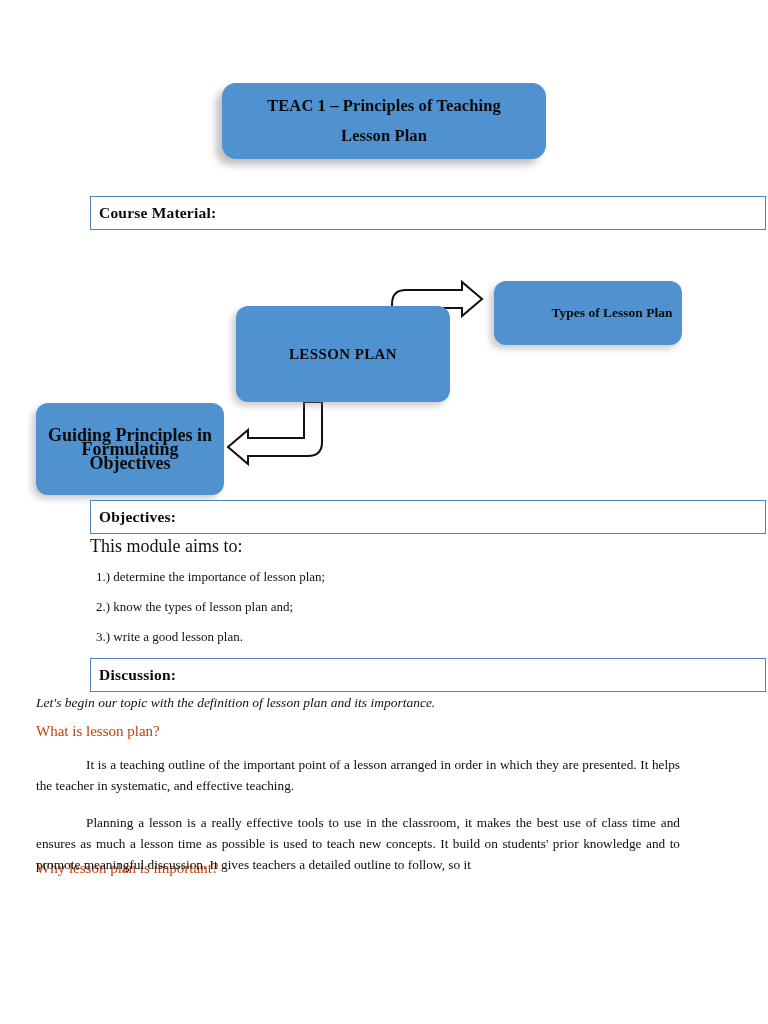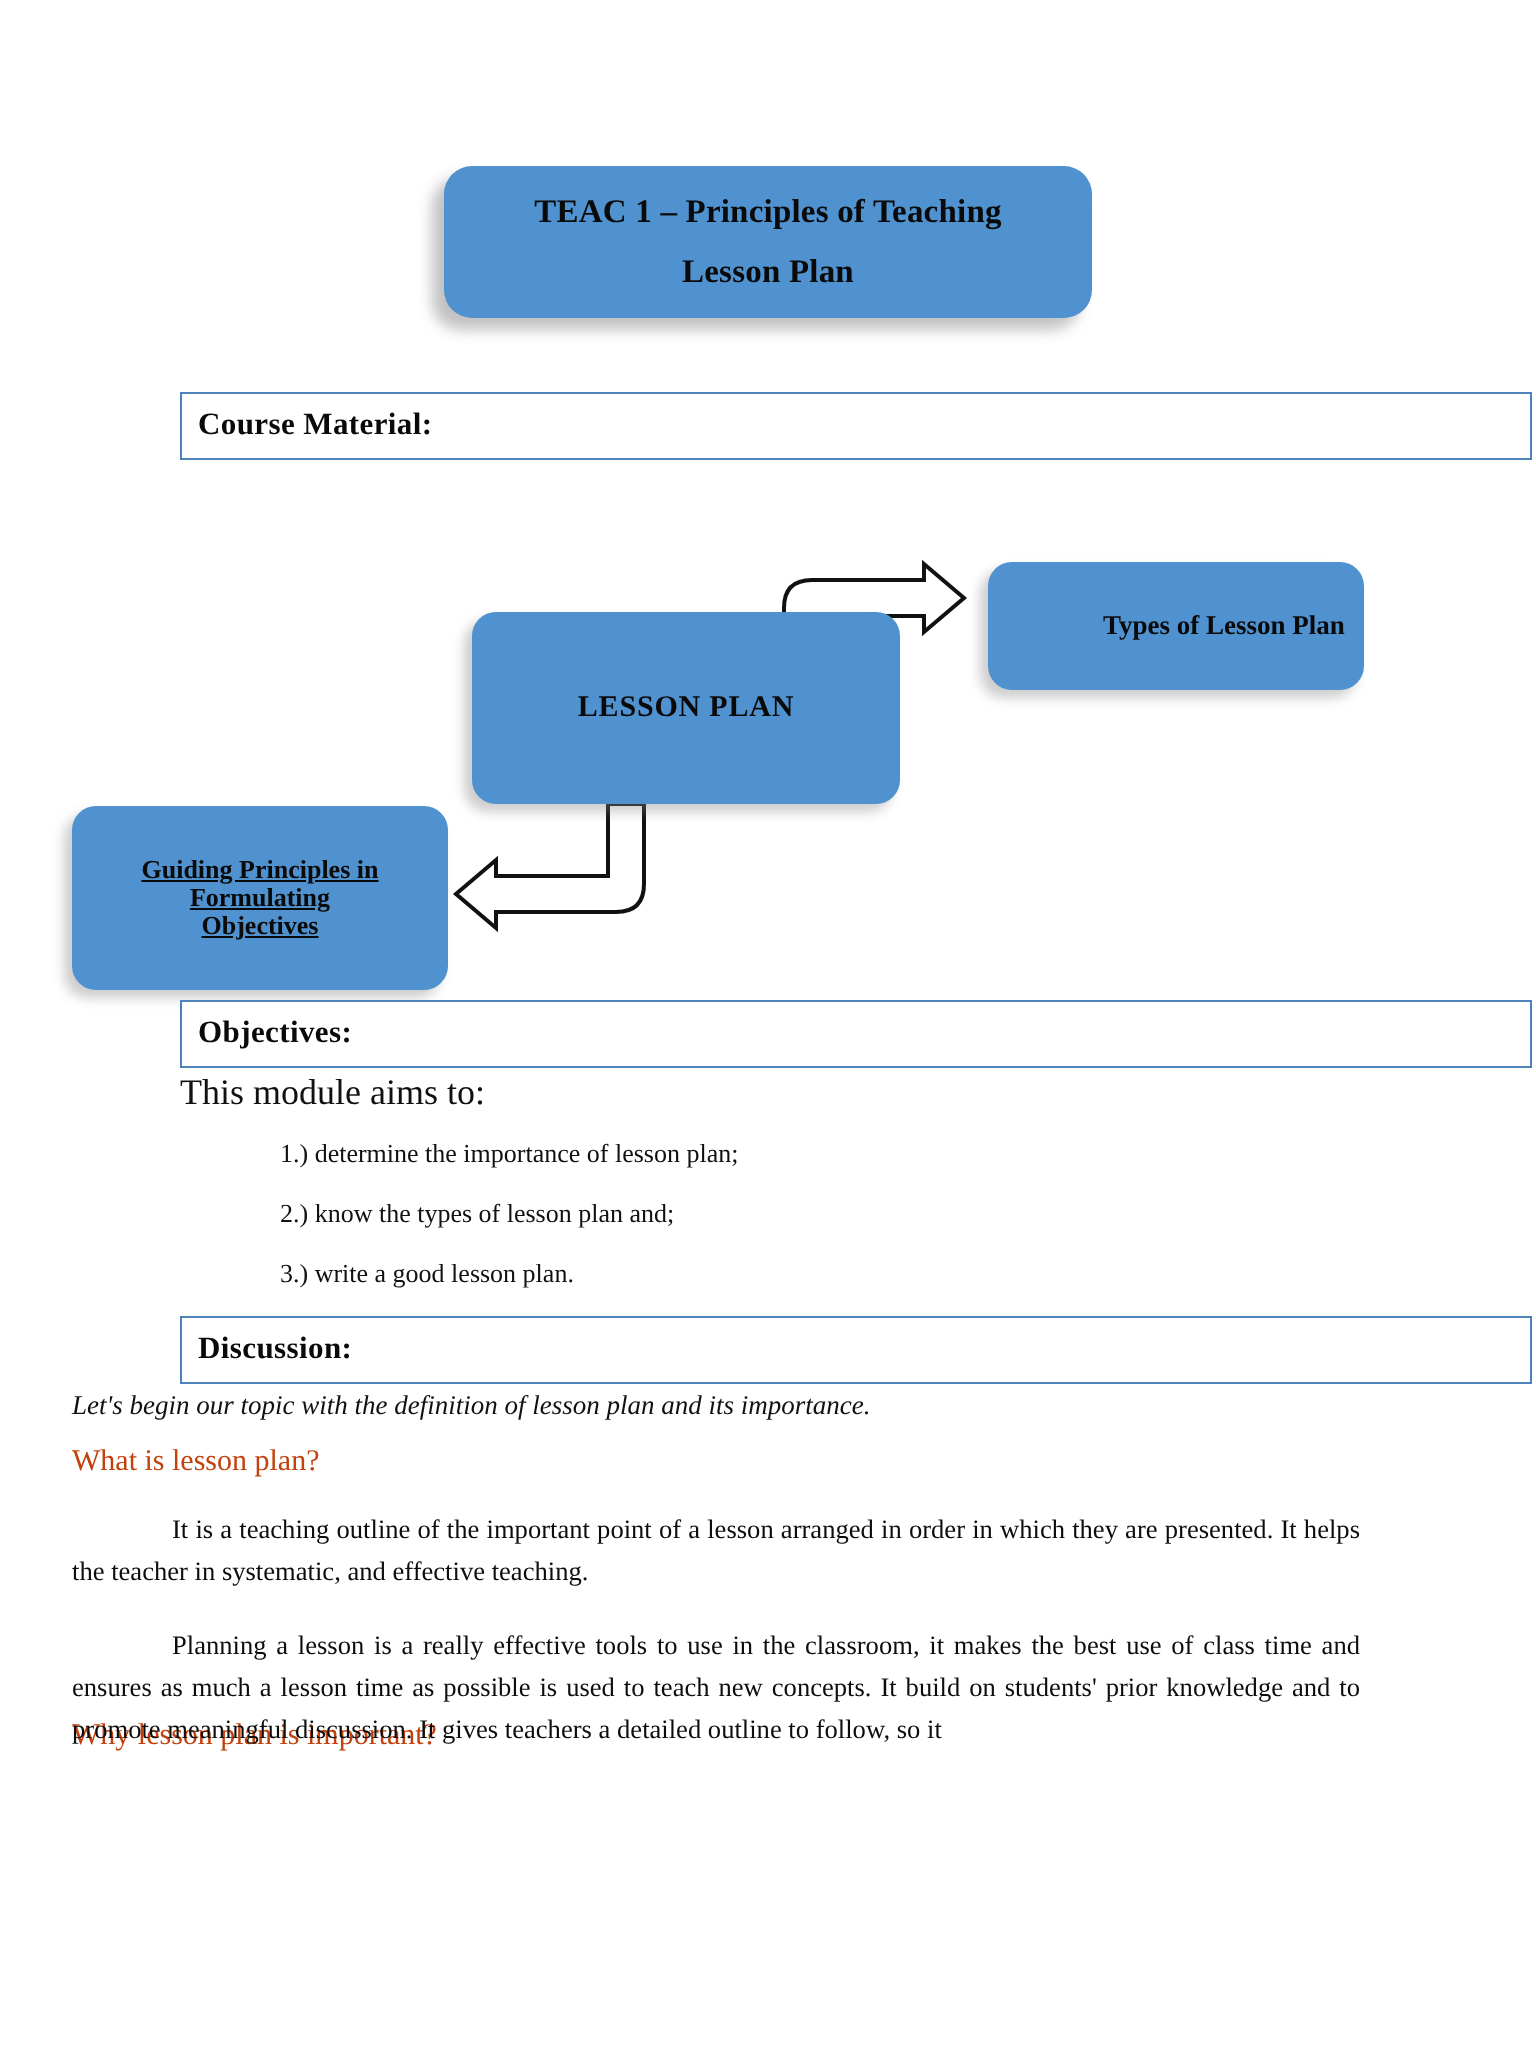--- a/index.html
+++ b/index.html
@@ -120,23 +120,22 @@
   }
 
   #box-guiding {
     left: 36px;
     top: 143px;
     width: 188px;
     height: 92px;
     padding: 0 6px;
   }
   #box-guiding .flow-label {
-    font-size: 13px;
+    font-size: 18px;
     line-height: 14px;
-    text-decoration: underline;
   }
 
   .arrow-svg {
     position: absolute;
     left: 0;
     top: 0;
     width: 768px;
     height: 240px;
     overflow: visible;
     pointer-events: none;
@@ -150,21 +149,20 @@
     color: #111111;
   }
   .intro-line {
     left: 90px;
     top: 538px;
     font-size: 18px;
   }
   .obj-item {
     left: 96px;
     font-size: 13px;
-    margin-left: 44px;
   }
   #obj-1 { top: 568px; }
   #obj-2 { top: 598px; }
   #obj-3 { top: 628px; }
 
   .lede {
     left: 36px;
     top: 694px;
     font-style: italic;
     font-size: 13.5px;

